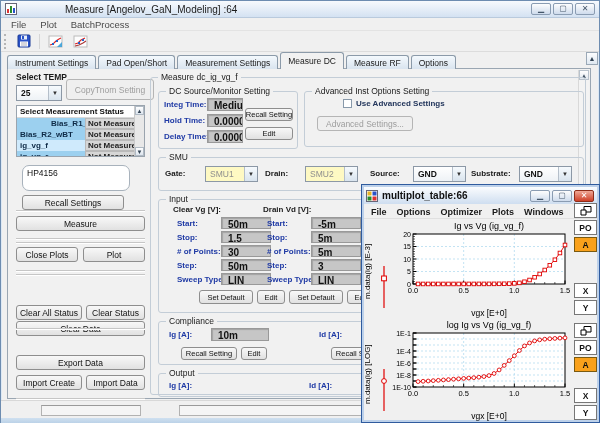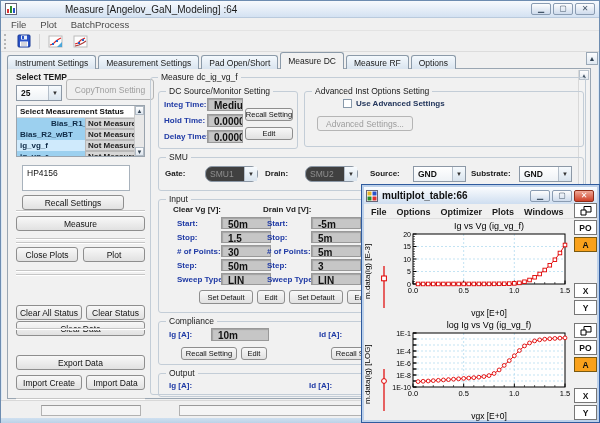--- a/index.html
+++ b/index.html
@@ -31,21 +31,21 @@
   .tabpage{position:absolute;left:6px;top:67px;width:584px;height:331px;background:#f1f1f1;border:1px solid #9aa6b2;z-index:2;}
   .pagescroll{position:absolute;right:1px;top:1px;width:11px;height:328px;background:#f3f3f3;border-left:1px solid #d8d8d8;}
   .pagescroll .sarr{display:block;width:10px;height:10px;font-size:6.5px;text-align:center;line-height:10px;color:#456;border:1px solid #b8c2cc;background:linear-gradient(#fff,#e2e9f0);}
   .pagescroll .sarr.bot{position:absolute;bottom:0;}
 
   
   .sb-label{font-size:8.5px;font-weight:bold;color:#1a1a1a;}
   .combo{border:1px solid #8c98a6;background:linear-gradient(#ffffff,#eef2f6);display:flex;align-items:center;font-size:8.5px;font-weight:bold;color:#111;}
   .combo .cval{flex:1;padding-left:4px;white-space:nowrap;overflow:hidden;}
   .combo .carr{width:13px;align-self:stretch;border-left:1px solid #b5bfca;background:linear-gradient(#f6fafd,#d9e4ee);font-size:6px;display:flex;align-items:center;justify-content:center;color:#333;}
-  .combo.dis{background:#404040;border-radius:7px;}
+  .combo.dis{background:#fef9c3;}
   .combo.dis .cval{color:#8f8f8f;font-weight:normal;}
   .btn{border:1px solid #8e8e8e;border-radius:3px;background:linear-gradient(#f8f8f8,#e1e1e1);font-size:8.5px;color:#111;text-align:center;display:flex;align-items:center;justify-content:center;white-space:nowrap;}
   .btn.dis{color:#9d9d9d;border-color:#b5b5b5;background:#efefef;}
   .sep{height:2px;border-top:1px solid #c6c6c6;border-bottom:1px solid #ffffff;}
   .stat-table{position:absolute;left:8px;top:36px;width:129px;height:52px;border:1px solid #9aa4ae;background:#fff;overflow:hidden;}
   .stat-header{position:absolute;left:0;top:0;width:118px;height:12px;font-size:8px;font-weight:bold;color:#111;padding-left:3px;line-height:12px;background:#fff;border-bottom:1px solid #d9d9d9;white-space:nowrap;}
   .stat-scroll{position:absolute;right:0;top:0;width:10px;height:100%;background:#e8e8e8;border-left:1px solid #c9c9c9;}
   .stat-scroll .sarr{position:absolute;left:0;width:9px;height:9px;font-size:6px;text-align:center;line-height:9px;color:#345;background:linear-gradient(#fff,#dde5ee);border:1px solid #b0bac4;}
   .stat-scroll .sarr.bot{bottom:0;}
   .stat-rows{position:absolute;left:0;top:12px;width:118px;}
@@ -135,22 +135,22 @@
             <polyline points="2,9 5,8 8,5 12,3" fill="none" stroke="#d22" stroke-width="1.1"></polyline>
             <polyline points="2,11 6,10 10,8 13,6" fill="none" stroke="#a33" stroke-width="1.1"></polyline>
             <rect x="5" y="7" width="2" height="2" fill="#26c"></rect>
             <rect x="9" y="4" width="2" height="2" fill="#26c"></rect>
           </svg>
       </span>
     </div>
 
     <div class="tabstrip" id="tabs">
         <span class="tab">Instrument Settings</span>
+        <span class="tab">Pad Open/Short</span>
         <span class="tab">Measurement Settings</span>
-        <span class="tab">Pad Open/Short</span>
         <span class="tab active">Measure DC</span>
         <span class="tab">Measure RF</span>
         <span class="tab">Options</span>
       </div>
     <div class="tab-scroll">▲</div>
 
     <div class="tabpage" id="page">
 
       <div class="pagescroll">
         <span class="sarr">▲</span>
@@ -183,21 +183,21 @@
               <span class="sname" style="background: rgb(156, 208, 239);">ig_vg_r</span>
               <span class="sstat">Not Measured</span>
             </div>
           </div>
         <div class="stat-scroll">
           <span class="sarr">▲</span>
           <span class="sarr bot">▼</span>
         </div>
       </div>
 
-      <div class="abs listbox" style="left:14px;top:96px;width:108px;height:26px;">
+      <div class="abs listbox" style="left:14px;top:96px;width:108px;height:26px;border-radius:7px;">
         <span>HP4156</span>
       </div>
 
       <div class="abs btn" style="left:14px;top:126px;width:102px;height:15px;">Recall Settings</div>
       <div class="abs btn" style="left:8px;top:147px;width:129px;height:15px;">Measure</div>
       <div class="abs btn" style="left:8px;top:178px;width:62px;height:15px;">Close Plots</div>
       <div class="abs btn" style="left:75px;top:178px;width:62px;height:15px;">Plot</div>
       <div class="abs btn" style="left:8px;top:216px;width:129px;height:15px;margin-top:36px;">Clear Data</div>
       <div class="abs btn" style="left:8px;top:236px;width:66px;height:15px;">Clear All Status</div>
       <div class="abs btn" style="left:78px;top:236px;width:59px;height:15px;">Clear Status</div>

